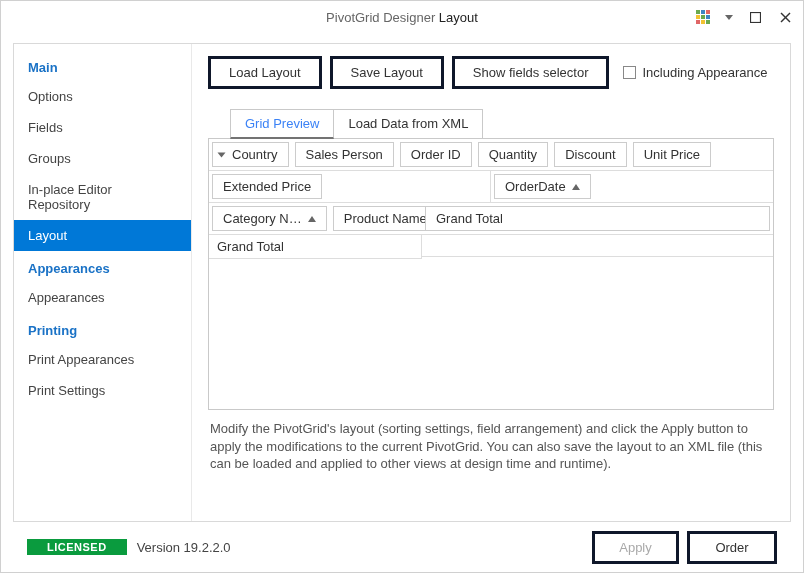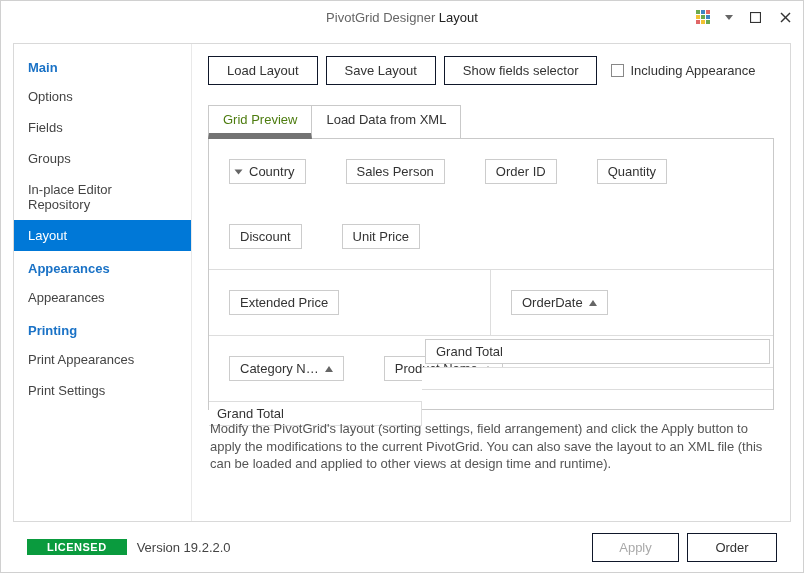--- a/index.html
+++ b/index.html
@@ -14,31 +14,31 @@
   .icon-btn svg { display: block; }
   .chevron { width: 16px; display:flex; align-items:center; justify-content:center; cursor:pointer; }
   .body { flex: 1; padding: 10px 12px 0 12px; display: flex; flex-direction: column; }
   .panel { flex: 1; border: 1px solid #d9d9d9; display: flex; background: #fff; }
   .sidebar { width: 178px; border-right: 1px solid #e9e9e9; padding-top: 6px; }
   .sb-header { color: #1a72c6; font-weight: 600; padding: 10px 14px 6px; }
   .sb-item { padding: 8px 14px; color: #444; cursor: pointer; }
   .sb-item.active { background: #0078d7; color: #fff; }
   .content { flex: 1; padding: 12px 16px; display: flex; flex-direction: column; }
   .top-btn-row { display: flex; gap: 8px; align-items: center; margin-bottom: 20px; }
-  .btn { border: 1px solid #0f172a; background: #fff; padding: 6px 18px; cursor: pointer; color: #333; }
+  .btn { border: 3px solid #0f172a; background: #fff; padding: 6px 18px; cursor: pointer; color: #333; }
   .btn.disabled { color: #a9a9a9; cursor: default; }
   .checkbox { display: flex; align-items: center; gap: 6px; margin-left: 6px; }
   .cb-box { width: 13px; height: 13px; border: 1px solid #888; background: #fff; }
   .tabs { display: flex; }
   .tab { border: 1px solid #c9c9c9; padding: 6px 14px; cursor: pointer; background: #fff; }
-  .tab.active { border-bottom: 6px solid #737373; color: #4d7c0f; position: relative; z-index: 2; }
+  .tab.active { border-bottom: 2px solid #737373; color: #3b82f6; position: relative; z-index: 2; margin-left: 22px; }
   .tab + .tab { border-left: none; }
   .grid-wrap { border: 1px solid #c9c9c9; margin-top: -1px; height: 272px; background: #fff; }
   .field-row { display: flex; border-bottom: 1px solid #ddd; }
-  .field-chip { border: 1px solid #ccc; background: #fff; padding: 4px 10px; margin: 20px; display: flex; align-items: center; gap: 6px; white-space: nowrap; }
+  .field-chip { border: 1px solid #ccc; background: #fff; padding: 4px 10px; margin: 3px; display: flex; align-items: center; gap: 6px; white-space: nowrap; }
   .half { width: 50%; display:flex; }
   .half.left { border-right: 1px solid #ddd; }
   .chip-area { display:flex; flex-wrap:wrap; padding: 0; }
   .big-cell { padding: 4px 8px; border-right: 1px solid #ddd; border-bottom: 1px solid #ddd; background:#fff; }
   .tri-up { width:0; height:0; border-left:4px solid transparent; border-right:4px solid transparent; border-bottom:6px solid #666; }
   .tri-right { width:0; height:0; border-top:4px solid transparent; border-bottom:4px solid transparent; border-left:5px solid #666; transform: rotate(90deg); margin-right:2px; }
   .help-text { color: #555; padding: 10px 2px 0; line-height: 1.35; }
   .footer { height: 50px; display:flex; align-items:center; padding: 0 14px; }
   .licensed { background: #0a9b3e; color:#fff; font-weight:bold; padding: 2px 20px; font-size: 11px; letter-spacing: .5px; }
   .version { margin-left: 10px; color:#444; }

